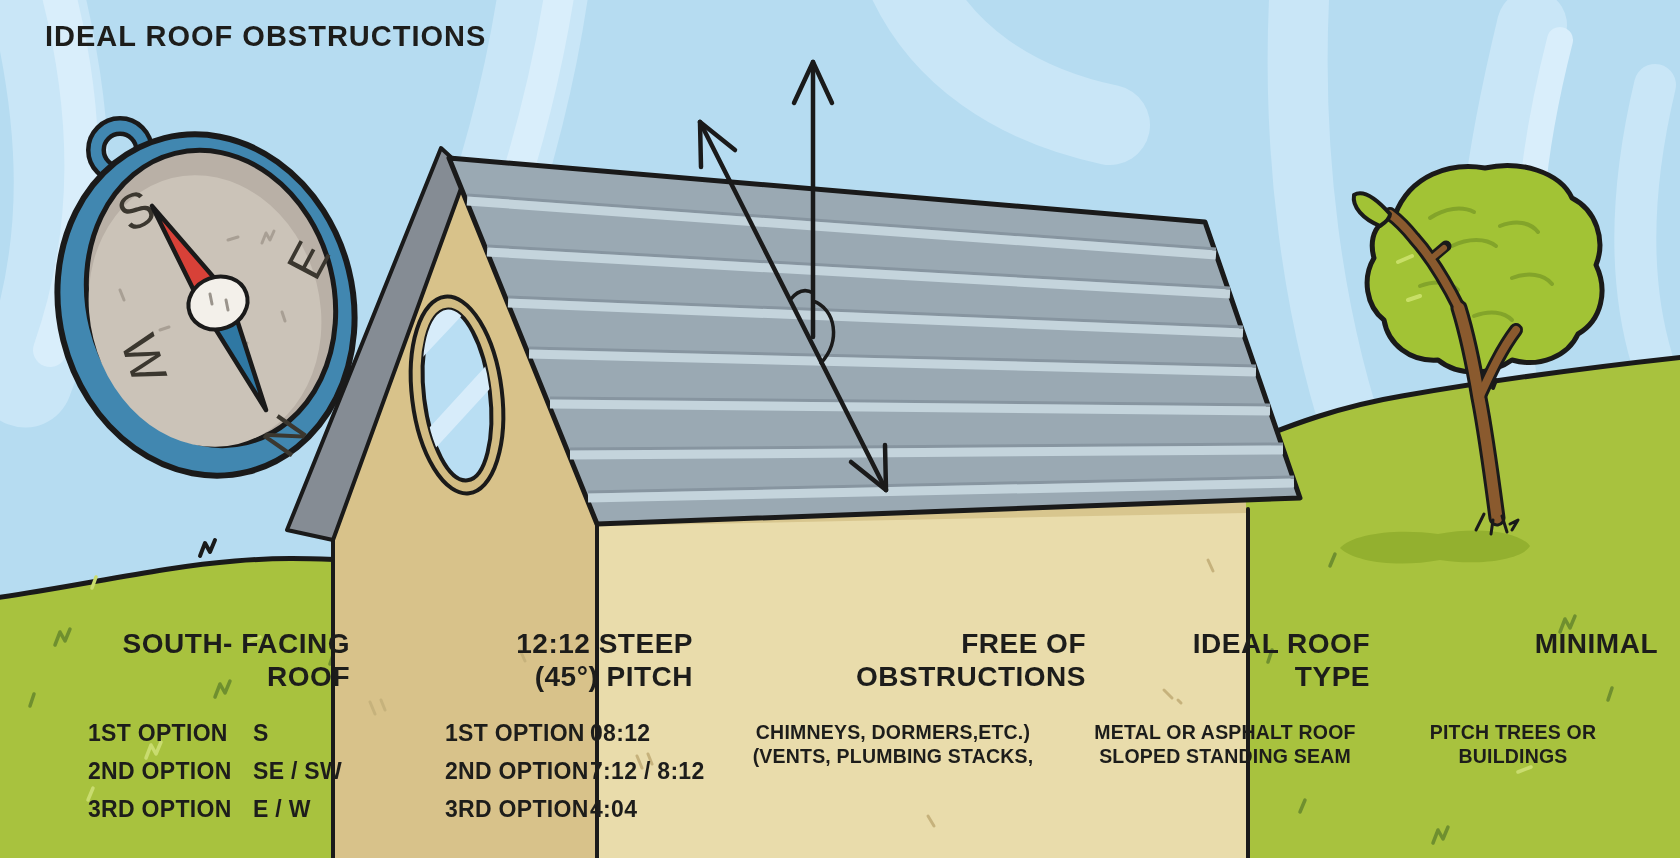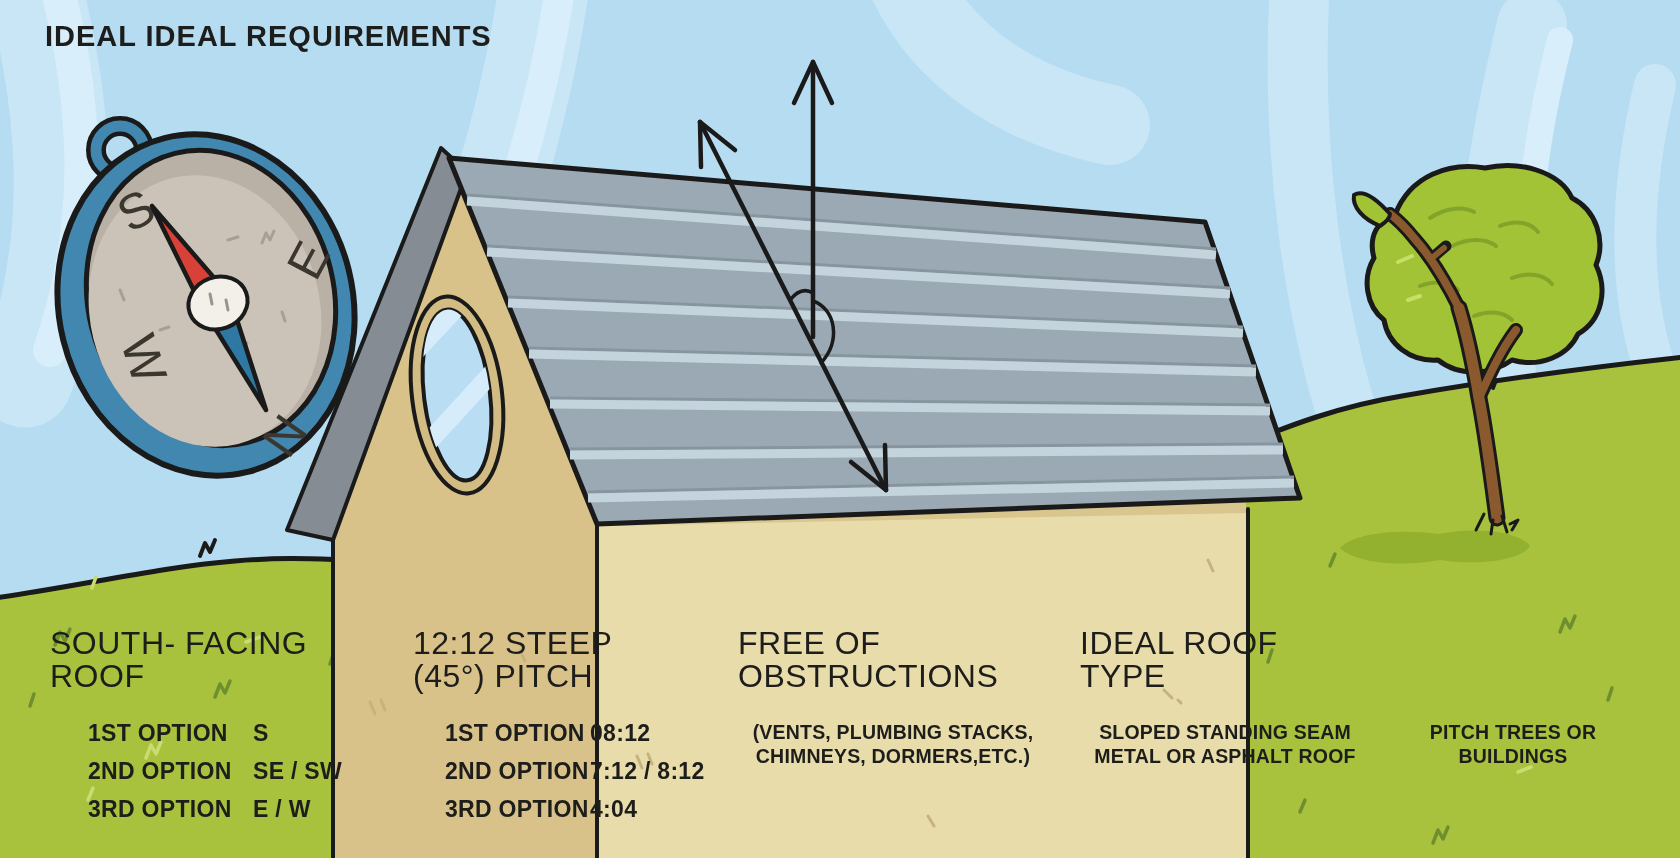--- a/index.html
+++ b/index.html
@@ -1,35 +1,35 @@
 <!DOCTYPE html>
 <html><head>
 <meta charset="utf-8">
 <style>
   html,body{margin:0;padding:0;background:#b6dcf1;}
   .stage{position:relative;width:1680px;height:858px;overflow:hidden;
          font-family:"Liberation Sans",sans-serif;color:#1d1d1b;}
   .scene{position:absolute;left:0;top:0;width:1680px;height:858px;display:block;}
   .title{position:absolute;left:45px;top:20px;font-size:29px;font-weight:700;
          letter-spacing:1px;white-space:nowrap;}
-  .heading{position:absolute;font-size:32px;font-weight:400;line-height:33px;
-           letter-spacing:.5px;text-align:left;}
+  .heading{position:absolute;font-size:28px;font-weight:700;line-height:33px;
+           letter-spacing:.5px;text-align:right;}
   .heading div{white-space:nowrap;}
   .note{position:absolute;font-size:19.5px;font-weight:700;line-height:24px;
         letter-spacing:.2px;text-align:center;}
   .note div{white-space:nowrap;}
   .opts{position:absolute;font-size:23px;font-weight:700;letter-spacing:.3px;}
   .opt-row{display:flex;margin-bottom:11px;white-space:nowrap;}
   .o1 .opt-label{width:165px;}
   .o2 .opt-label{width:145px;}
   #h1{left:50px;top:627px;width:300px;}
   #o1{left:88px;top:720px;}
   #h2{left:413px;top:627px;width:280px;}
   #o2{left:445px;top:720px;}
-  #h3{left:738px;top:627px;width:310px;}
+  #h3{left:776px;top:627px;width:310px;}
   #n3{left:738px;top:720px;width:310px;}
   #h4{left:1080px;top:627px;width:290px;}
   #n4{left:1080px;top:720px;width:290px;}
   #h5{left:1368px;top:627px;width:290px;}
   #n5{left:1368px;top:720px;width:290px;}
   .k-line{fill:none;stroke:#1a1a1a;stroke-linecap:round;stroke-linejoin:round;}
   .tuft-d{fill:none;stroke:#6f8f2f;stroke-width:3.5;stroke-linecap:round;stroke-linejoin:round;}
   .tuft-l{fill:none;stroke:#c9dc6f;stroke-width:3.5;stroke-linecap:round;stroke-linejoin:round;}
   .wmark{fill:none;stroke:#c6b27c;stroke-width:3;stroke-linecap:round;}
   .cmark{fill:none;stroke:#a89f94;stroke-width:3;stroke-linecap:round;stroke-linejoin:round;}
@@ -202,21 +202,21 @@
     <text class="compass-letter" x="288" y="438" text-anchor="middle" dominant-baseline="middle" transform="rotate(-55 288 438)">N</text>
     <g>
       <path d="M152 206 L203 309 L229 295 Z" fill="#d84138" stroke="#1a1a1a" stroke-width="4.5" stroke-linejoin="round"></path>
       <path d="M266 410 L229 295 L203 309 Z" fill="#2f78a3" stroke="#1a1a1a" stroke-width="4.5" stroke-linejoin="round"></path>
       <ellipse cx="218" cy="303" rx="30" ry="26" transform="rotate(-20 218 303)" fill="#f3f0ea" stroke="#1a1a1a" stroke-width="4"></ellipse>
       <path d="M210 294 l2 10 M226 300 l2 10" stroke="#9a948c" stroke-width="3" stroke-linecap="round" fill="none"></path>
     </g>
   </g>
 </svg>
 
-<div class="title">IDEAL IDEAL REQUIREMENTS</div>
+<div class="title">IDEAL ROOF OBSTRUCTIONS</div>
 
 <div class="heading" id="h1">
   <div>SOUTH- FACING</div>
   <div>ROOF</div>
 </div>
 <div class="opts o1" id="o1">
   <div class="opt-row">
     <span class="opt-label">1ST OPTION</span>
     <span class="opt-value">S</span>
   </div>
@@ -247,33 +247,34 @@
     <span class="opt-label">3RD OPTION</span>
     <span class="opt-value">4:04</span>
   </div>
 </div>
 
 <div class="heading" id="h3">
   <div>FREE OF</div>
   <div>OBSTRUCTIONS</div>
 </div>
 <div class="note" id="n3">
+  <div>CHIMNEYS, DORMERS,ETC.)</div>
   <div>(VENTS, PLUMBING STACKS,</div>
-  <div>CHIMNEYS, DORMERS,ETC.)</div>
 </div>
 
 <div class="heading" id="h4">
   <div>IDEAL ROOF</div>
   <div>TYPE</div>
 </div>
 <div class="note" id="n4">
+  <div>METAL OR ASPHALT ROOF</div>
   <div>SLOPED STANDING SEAM</div>
-  <div>METAL OR ASPHALT ROOF</div>
 </div>
 
 <div class="heading" id="h5">
+  <div>MINIMAL</div>
 </div>
 <div class="note" id="n5">
   <div>PITCH TREES OR</div>
   <div>BUILDINGS</div>
 </div>
 
 </div>
 
 </body></html>

